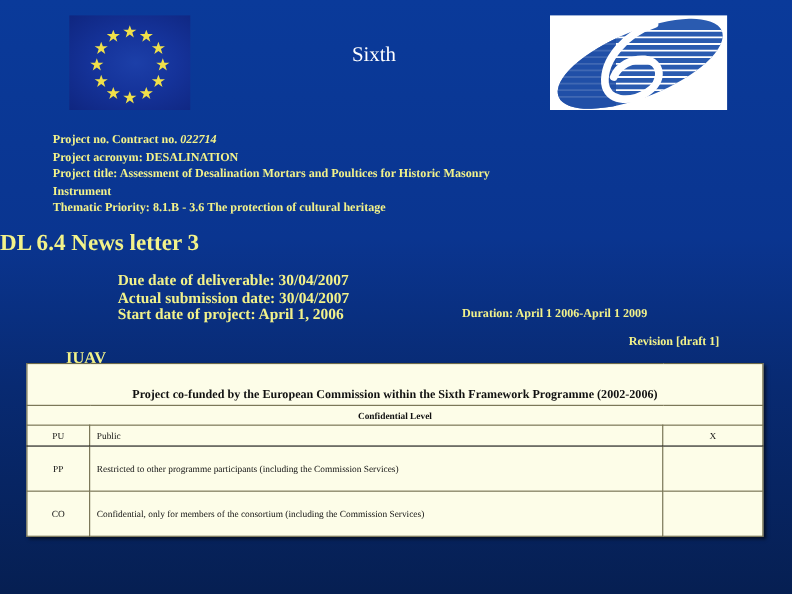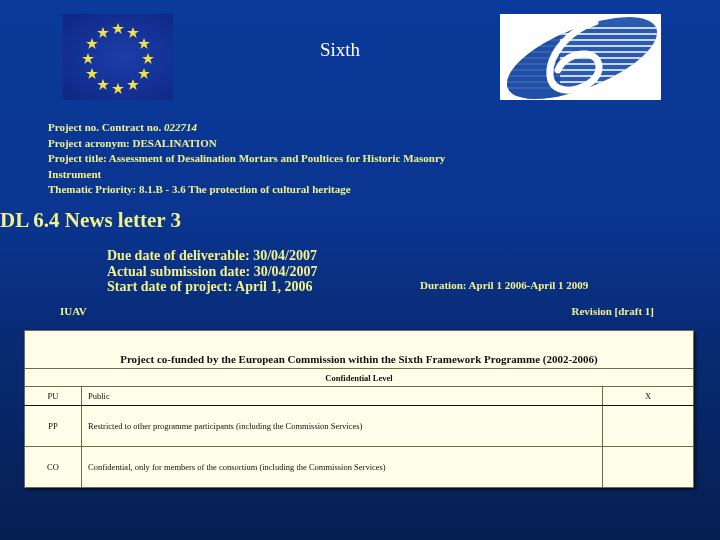--- a/index.html
+++ b/index.html
@@ -19,21 +19,21 @@
     .title {
       left: 190px; width: 300px; top: 38px; text-align: center;
       color: #ffffff; font-weight: normal; font-size: 19px; line-height: 24px;
     }
     .yellow { color: #f2f28a; font-weight: bold; }
     .info { left: 48px; top: 120px; font-size: 11px; line-height: 15.5px; }
     .info i { font-style: italic; }
     .dl-title { left: 0; width: 720px; top: 208px; text-align: left; font-size: 21px; }
     .dates { left: 60px; top: 248px; font-size: 14px; line-height: 15.5px; margin-left: 47px; }
     .duration { left: 420px; top: 279px; font-size: 11px; }
-    .iuav { left: 60px; top: 305px; font-size: 11px; }
+    .iuav { left: 60px; top: 318px; font-size: 15px; }
     .revision { right: 66px; top: 305px; font-size: 11px; }
 
     table.diss {
       position: absolute; left: 24px; top: 330px; width: 670px;
       border-collapse: collapse; background: #fdfde8;
       box-shadow: 2px 2px 3px rgba(0,0,0,0.6);
       font-size: 8.5px; color: #111;
     }
     table.diss td { border: 1px solid #6e6a4a; padding: 0 6px; }
     table.diss tr.hdr td { height: 34px; text-align: center; font-weight: bold; font-size: 11px; vertical-align: bottom; padding-bottom: 3px; }

